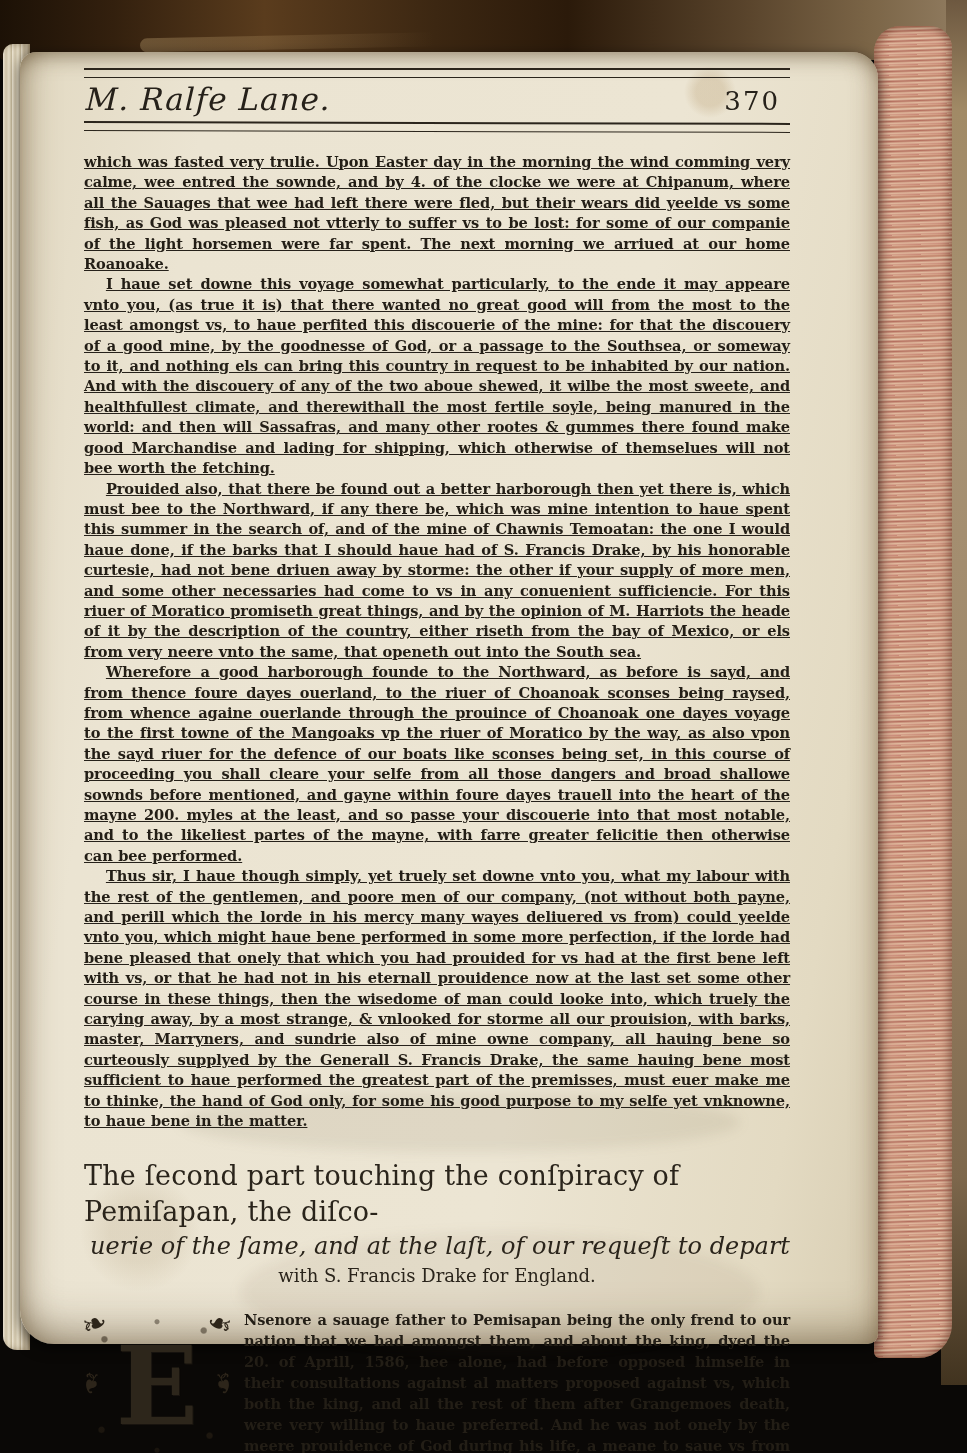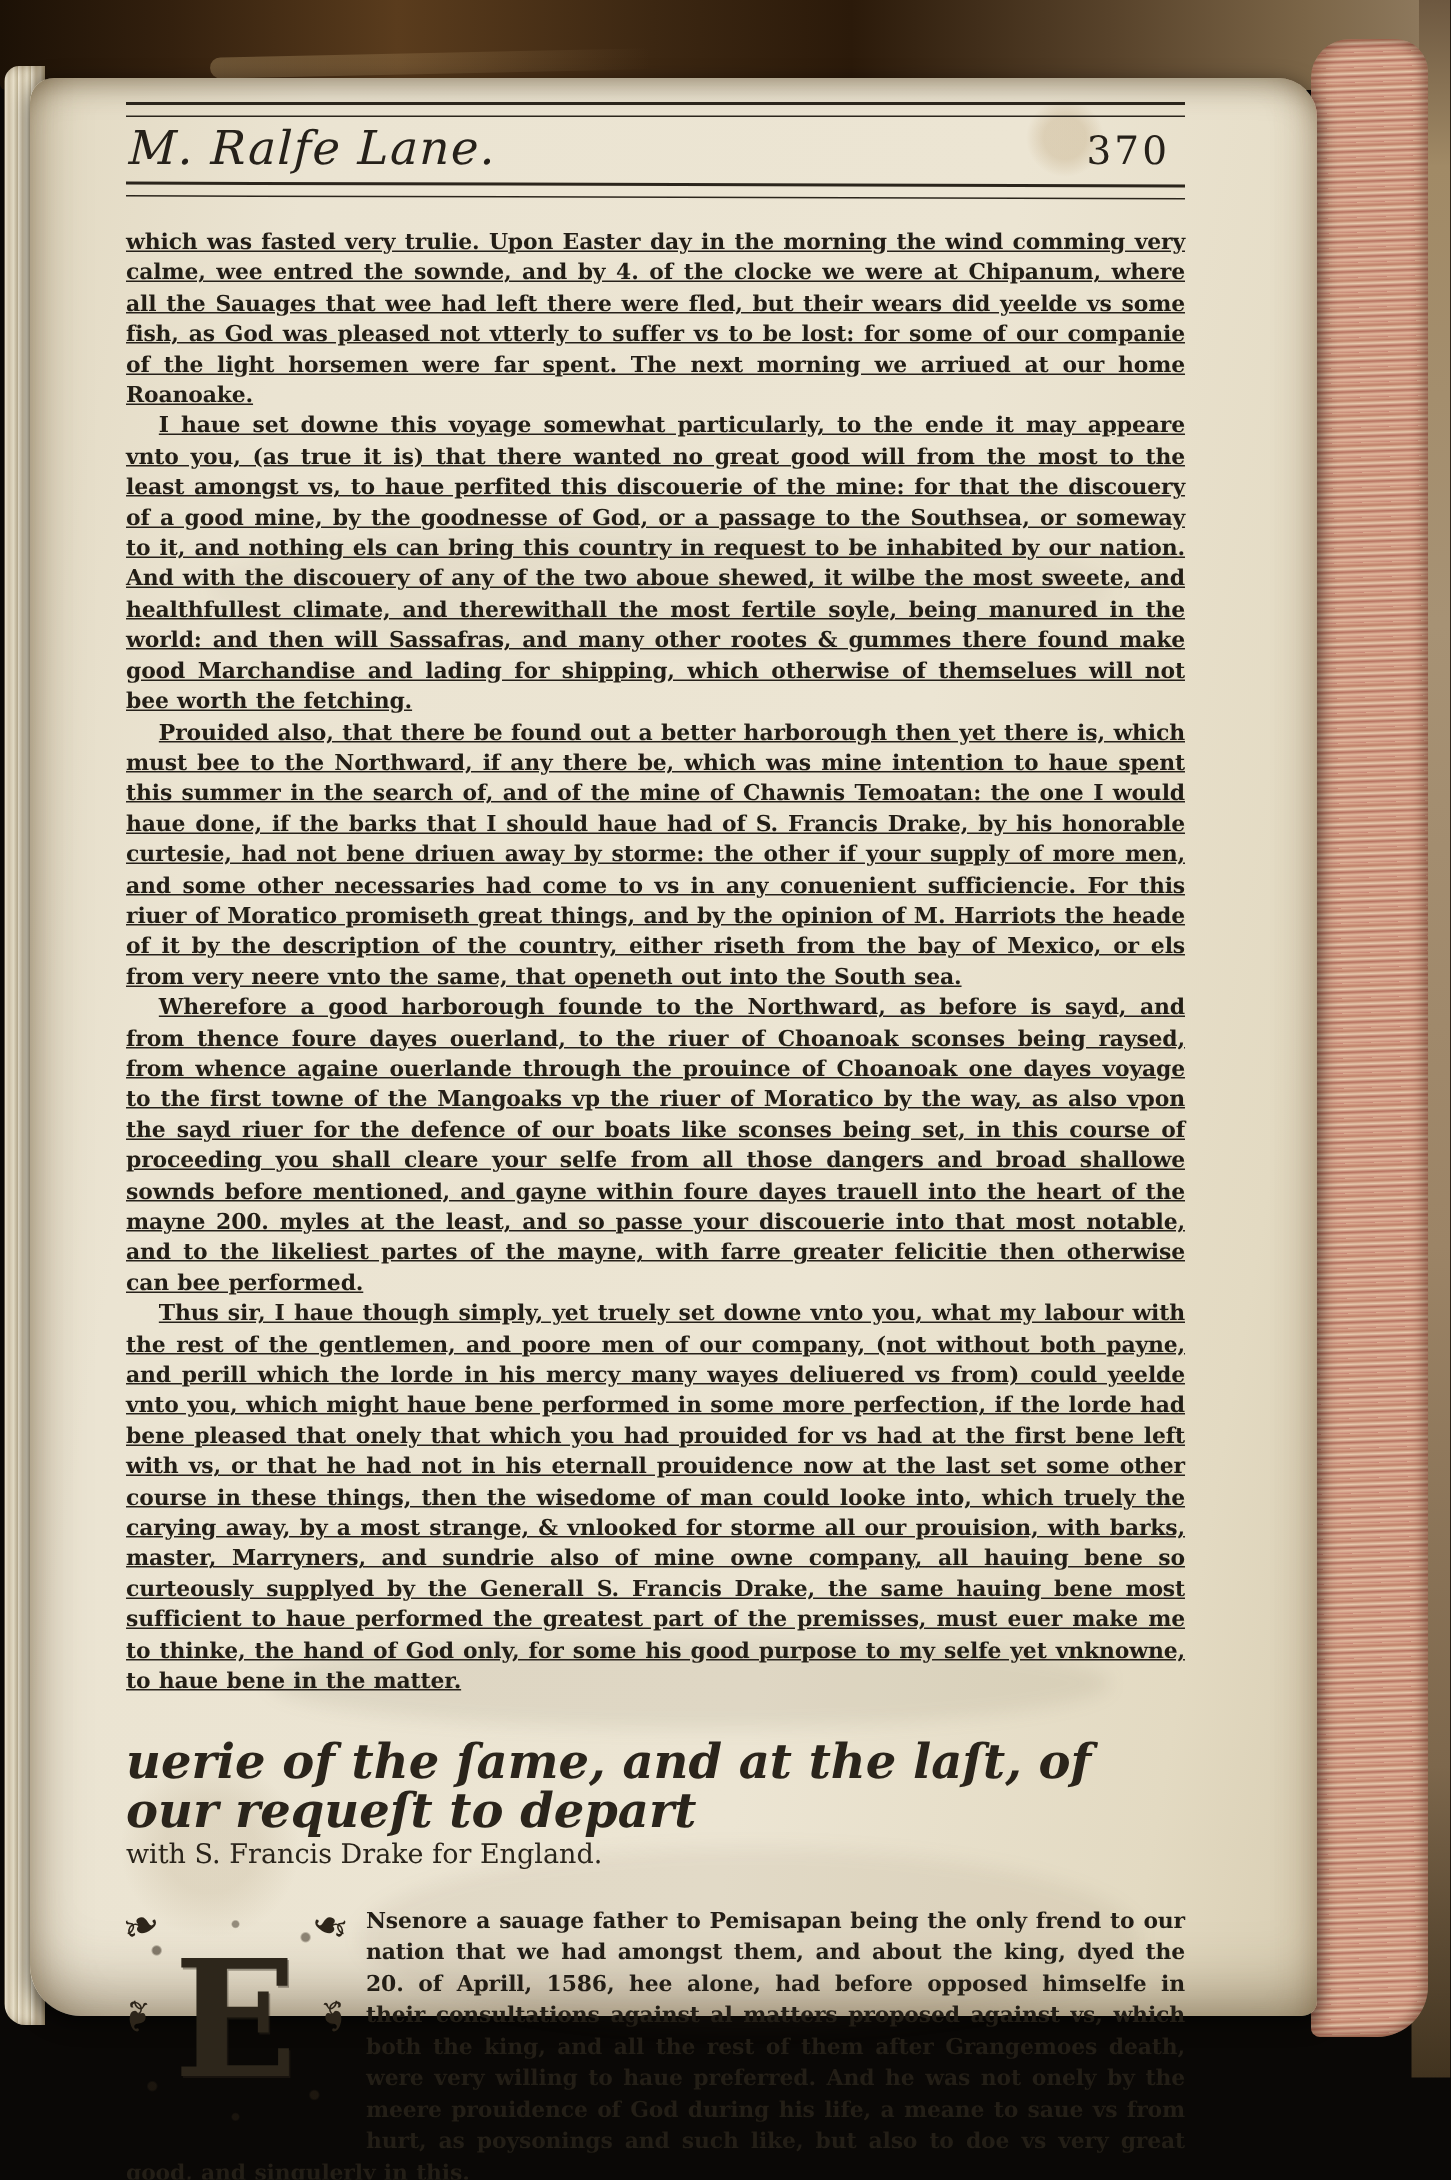--- a/index.html
+++ b/index.html
@@ -68,22 +68,22 @@
   .body-text{margin-top:20px;text-decoration:underline;}
   .body-text p{
     margin:0;font-size:14.6px;line-height:20.4px;font-weight:700;
     text-align:justify;letter-spacing:-.1px;word-spacing:.6px;
     color:#231e16;
   }
   .body-text p.indent{text-indent:1.5em;}
   
   .section-heading{margin-top:26px;}
   .sh1{font-size:27px;line-height:36px;text-align:left;letter-spacing:.2px;color:#2a241b;}
-  .sh2{font-style:italic;font-size:32px;line-height:33px;text-align:left;color:#2a241b;font-weight:bold;}
-  .sh3{font-size:18px;line-height:26px;text-align:left;color:#2a241b;}
+  .sh2{font-style:italic;font-size:24px;line-height:33px;text-align:right;color:#2a241b;}
+  .sh3{font-size:18px;line-height:26px;text-align:center;color:#2a241b;}
   
   .dropcap-para{margin-top:20px;}
   .initial-orn{
     float:left;width:146px;height:146px;margin:4px 14px 2px 0;position:relative;
     display:flex;align-items:center;justify-content:center;
     background:
       radial-gradient(circle at 14% 18%, rgba(45,35,22,.55) 2.5px, transparent 3.8px),
       radial-gradient(circle at 82% 12%, rgba(45,35,22,.5) 2.5px, transparent 3.8px),
       radial-gradient(circle at 12% 80%, rgba(45,35,22,.5) 2.5px, transparent 3.8px),
       radial-gradient(circle at 86% 84%, rgba(45,35,22,.55) 2.5px, transparent 3.8px),
@@ -135,20 +135,21 @@
 
     <div class="body-text">
       <p>which was fasted very trulie. Upon Easter day in the morning the wind comming very calme, wee entred the sownde, and by 4. of the clocke we were at Chipanum, where all the Sauages that wee had left there were fled, but their wears did yeelde vs some fish, as God was pleased not vtterly to suffer vs to be lost: for some of our companie of the light horsemen were far spent. The next morning we arriued at our home Roanoake.</p>
       <p class="indent">I haue set downe this voyage somewhat particularly, to the ende it may appeare vnto you, (as true it is) that there wanted no great good will from the most to the least amongst vs, to haue perfited this discouerie of the mine: for that the discouery of a good mine, by the goodnesse of God, or a passage to the Southsea, or someway to it, and nothing els can bring this country in request to be inhabited by our nation. And with the discouery of any of the two aboue shewed, it wilbe the most sweete, and healthfullest climate, and therewithall the most fertile soyle, being manured in the world: and then will Sassafras, and many other rootes &amp; gummes there found make good Marchandise and lading for shipping, which otherwise of themselues will not bee worth the fetching.</p>
       <p class="indent">Prouided also, that there be found out a better harborough then yet there is, which must bee to the Northward, if any there be, which was mine intention to haue spent this summer in the search of, and of the mine of Chawnis Temoatan: the one I would haue done, if the barks that I should haue had of S. Francis Drake, by his honorable curtesie, had not bene driuen away by storme: the other if your supply of more men, and some other necessaries had come to vs in any conuenient sufficiencie. For this riuer of Moratico promiseth great things, and by the opinion of M. Harriots the heade of it by the description of the country, either riseth from the bay of Mexico, or els from very neere vnto the same, that openeth out into the South sea.</p>
       <p class="indent">Wherefore a good harborough founde to the Northward, as before is sayd, and from thence foure dayes ouerland, to the riuer of Choanoak sconses being raysed, from whence againe ouerlande through the prouince of Choanoak one dayes voyage to the first towne of the Mangoaks vp the riuer of Moratico by the way, as also vpon the sayd riuer for the defence of our boats like sconses being set, in this course of proceeding you shall cleare your selfe from all those dangers and broad shallowe sownds before mentioned, and gayne within foure dayes trauell into the heart of the mayne 200. myles at the least, and so passe your discouerie into that most notable, and to the likeliest partes of the mayne, with farre greater felicitie then otherwise can bee performed.</p>
       <p class="indent">Thus sir, I haue though simply, yet truely set downe vnto you, what my labour with the rest of the gentlemen, and poore men of our company, (not without both payne, and perill which the lorde in his mercy many wayes deliuered vs from) could yeelde vnto you, which might haue bene performed in some more perfection, if the lorde had bene pleased that onely that which you had prouided for vs had at the first bene left with vs, or that he had not in his eternall prouidence now at the last set some other course in these things, then the wisedome of man could looke into, which truely the carying away, by a most strange, &amp; vnlooked for storme all our prouision, with barks, master, Marryners, and sundrie also of mine owne company, all hauing bene so curteously supplyed by the Generall S. Francis Drake, the same hauing bene most sufficient to haue performed the greatest part of the premisses, must euer make me to thinke, the hand of God only, for some his good purpose to my selfe yet vnknowne, to haue bene in the matter.</p>
     </div>
 
     <div class="section-heading">
+      <div class="sh1">The ſecond part touching the conſpiracy of Pemiſapan, the diſco-</div>
       <div class="sh2">uerie of the ſame, and at the laſt, of our requeſt to depart</div>
       <div class="sh3">with S. Francis Drake for England.</div>
     </div>
 
     <div class="dropcap-para">
       <div class="initial-orn">
         <span class="flourish fl-tl">❧</span>
         <span class="flourish fl-tr">❧</span>
 
         <span class="flourish fl-ml">❧</span>

